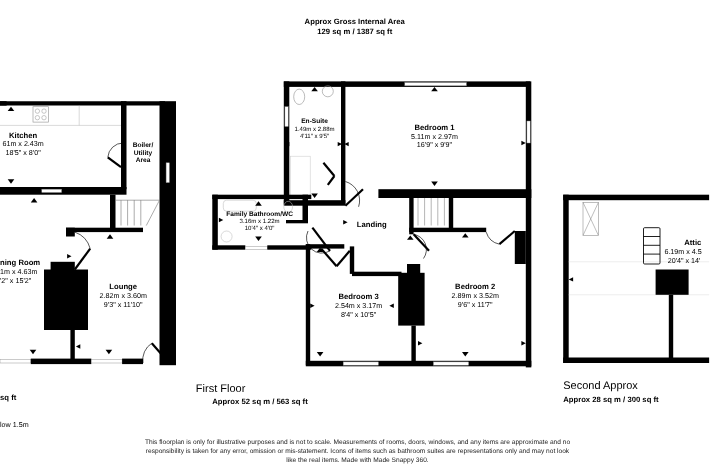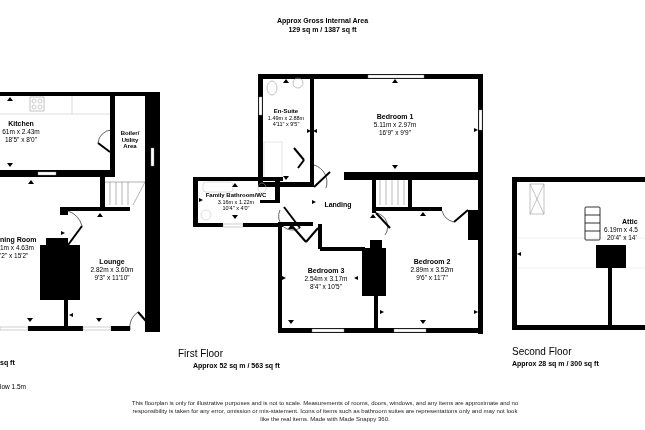--- a/index.html
+++ b/index.html
@@ -257,16 +257,16 @@
   <span class="dm">9'6" x 11'7"</span>
 </div>
 <div class="floor-name" style="left:178px; top:348px;">First Floor</div>
 <div class="floor-area" style="left:193px; top:362px;">Approx 52 sq m / 563 sq ft</div>
 
 <div class="room-label" style="left:604px; top:218px; width:48px; text-align:left;">
   <span class="nm" style="padding-left:18px;">Attic</span>
   <span class="dm">6.19m x 4.5</span>
   <span class="dm" style="padding-left:3px;">20'4" x 14'</span>
 </div>
-<div class="floor-name" style="left:512px; top:346px;">Second Floor</div>
+<div class="floor-name" style="left:512px; top:346px;">Second Approx</div>
 <div class="floor-area" style="left:512px; top:360px;">Approx 28 sq m / 300 sq ft</div>
 
 <div class="disclaimer">This floorplan is only for illustrative purposes and is not to scale. Measurements of rooms, doors, windows, and any items are approximate and no responsibility is taken for any error, omission or mis-statement. Icons of items such as bathroom suites are representations only and may not look like the real items. Made with Made Snappy 360.</div>
 
 </body></html>

